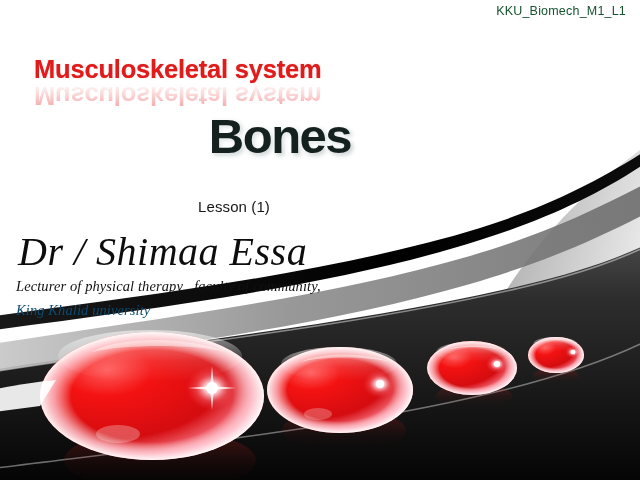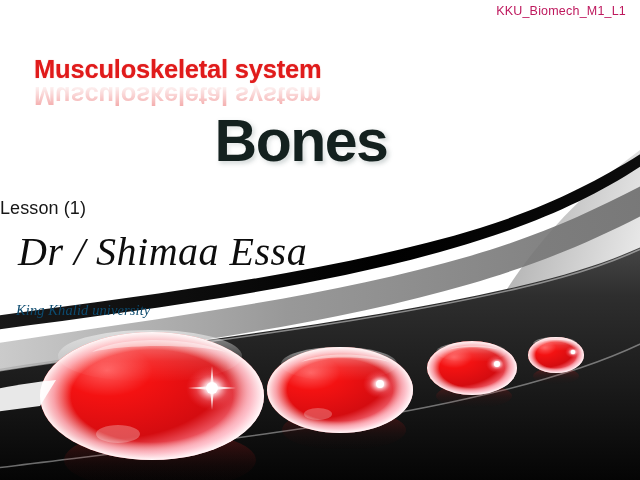--- a/index.html
+++ b/index.html
@@ -27,21 +27,21 @@
     height: 480px;
     pointer-events: none;
   }
 
   
   .doc-code {
     position: absolute;
     top: 4px;
     right: 14px;
     font-size: 12.5px;
-    color: #be185d;
+    color: #14532d;
     letter-spacing: 0.2px;
     font-family: "Liberation Sans", sans-serif;
     white-space: nowrap;
   }
 
   
   .course-title-wrap {
     position: absolute;
     left: 34px;
     top: 57px;
@@ -74,38 +74,37 @@
     filter: blur(0.4px);
   }
 
   
   .main-title {
     position: absolute;
     left: 0;
     top: 112px;
     width: 560px;
     text-align: center;
-    font-size: 59px;
+    font-size: 49px;
     font-weight: bold;
     color: #14211f;
     letter-spacing: -1.5px;
     line-height: 1;
     text-shadow:
        0 0 10px rgba(255,255,255,0.95),
        0 0 20px rgba(255,255,255,0.9),
        2px 2px 4px rgba(90,110,110,0.55);
-    padding-left: 21px;
   }
   .lesson-label {
     position: absolute;
     left: 0;
     top: 198px;
     width: 468px;
-    text-align: left;
-    font-size: 18px;
+    text-align: center;
+    font-size: 15px;
     color: #161616;
     letter-spacing: 0.1px;
   }
 
   
   .presenter-name {
     position: absolute;
     left: 18px;
     top: 228px;
     font-family: "Liberation Serif", serif;
@@ -280,16 +279,17 @@
     <div class="course-title">Musculoskeletal system</div>
     <div class="course-title-reflection">Musculoskeletal system</div>
   </div>
 
   <div class="main-title">Bones</div>
 
   <div class="lesson-label">Lesson (1)</div>
 
   <div class="presenter-name">Dr / Shimaa Essa</div>
 
+  <div class="presenter-line1">Lecturer of physical therapy , faculty of community,</div>
 
   <div class="presenter-line2">King Khalid university</div>
 
 </div>
 
 </body></html>

